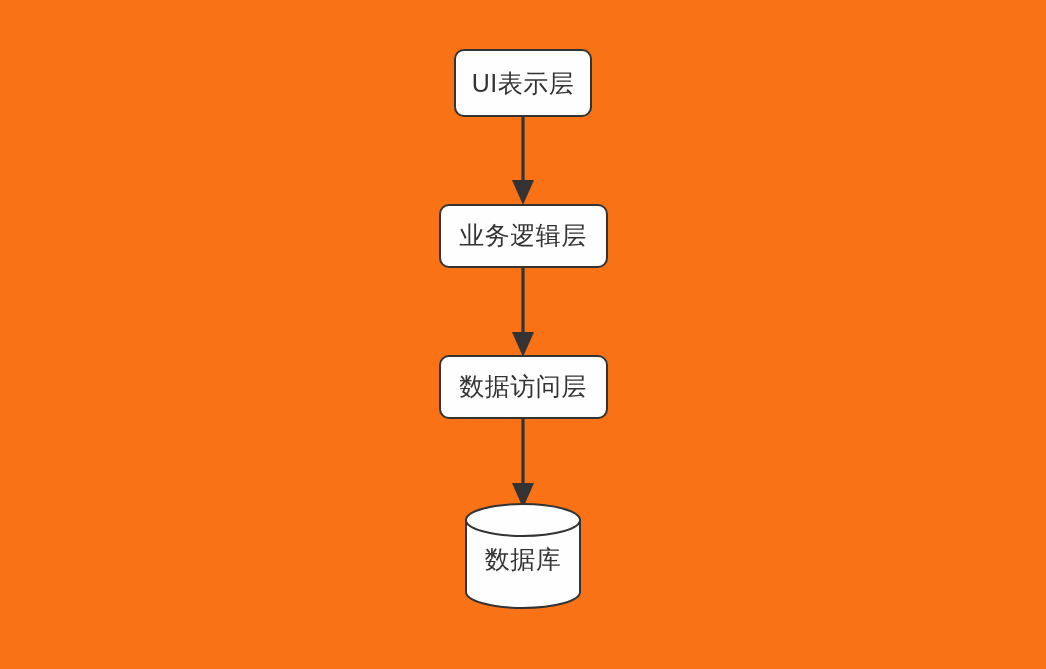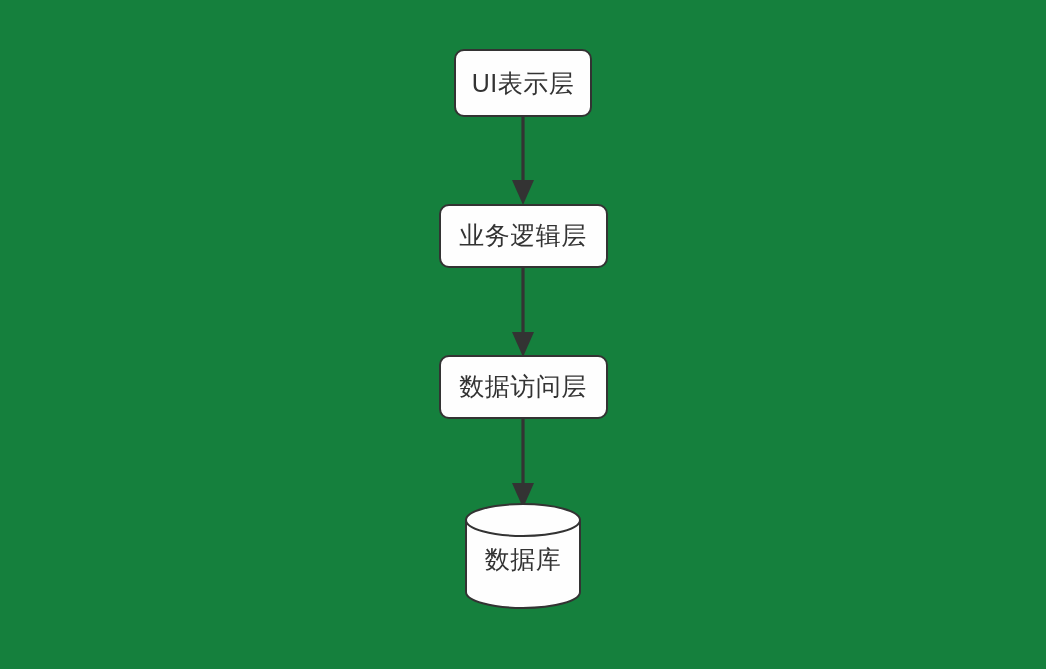--- a/index.html
+++ b/index.html
@@ -10,21 +10,21 @@
   body {
     width: 1046px;
     height: 669px;
     font-family: "Liberation Sans", "DejaVu Sans", sans-serif;
     overflow: hidden;
   }
   #diagram-canvas {
     position: relative;
     width: 1046px;
     height: 669px;
-    background: #15803d;
+    background: #f97316;
   }
   .flow-svg {
     position: absolute;
     top: 0;
     left: 0;
     width: 1046px;
     height: 669px;
   }
   .node-label {
     font-family: "Liberation Sans", "DejaVu Sans", sans-serif;

